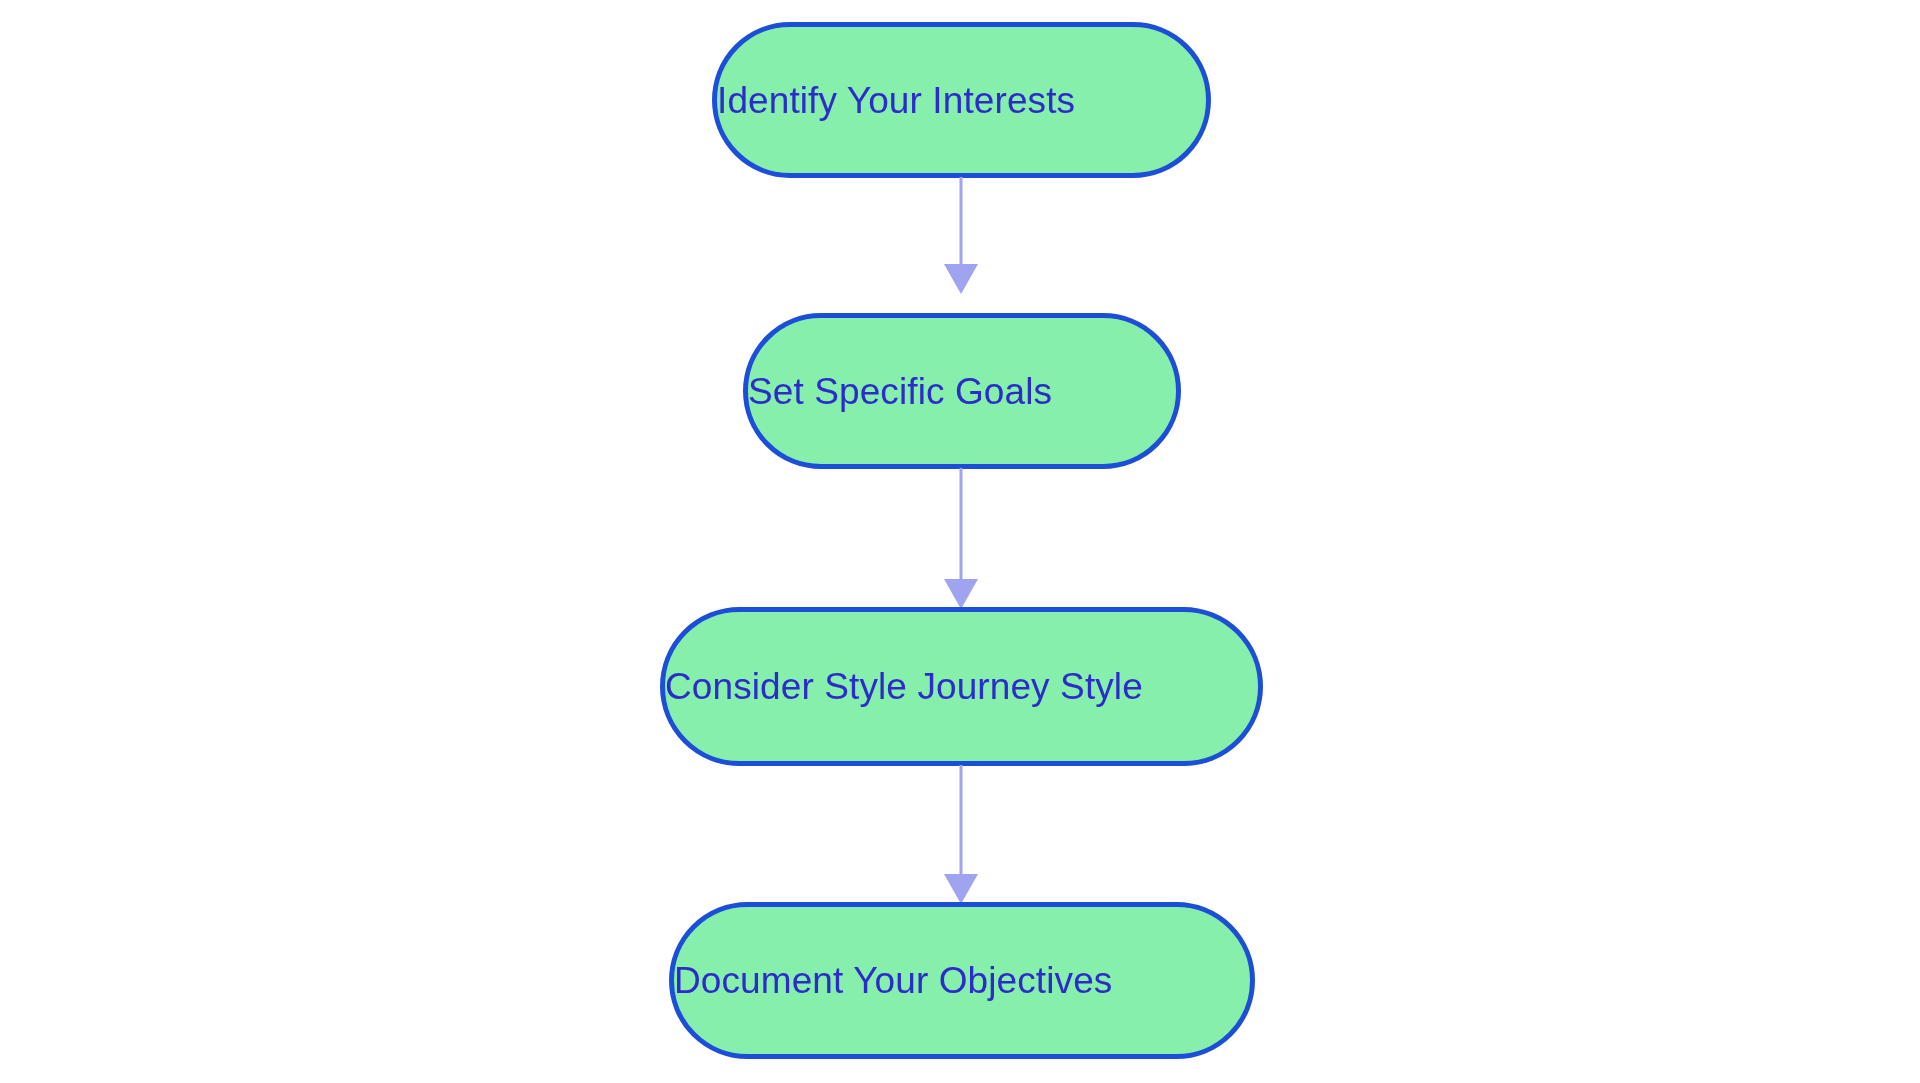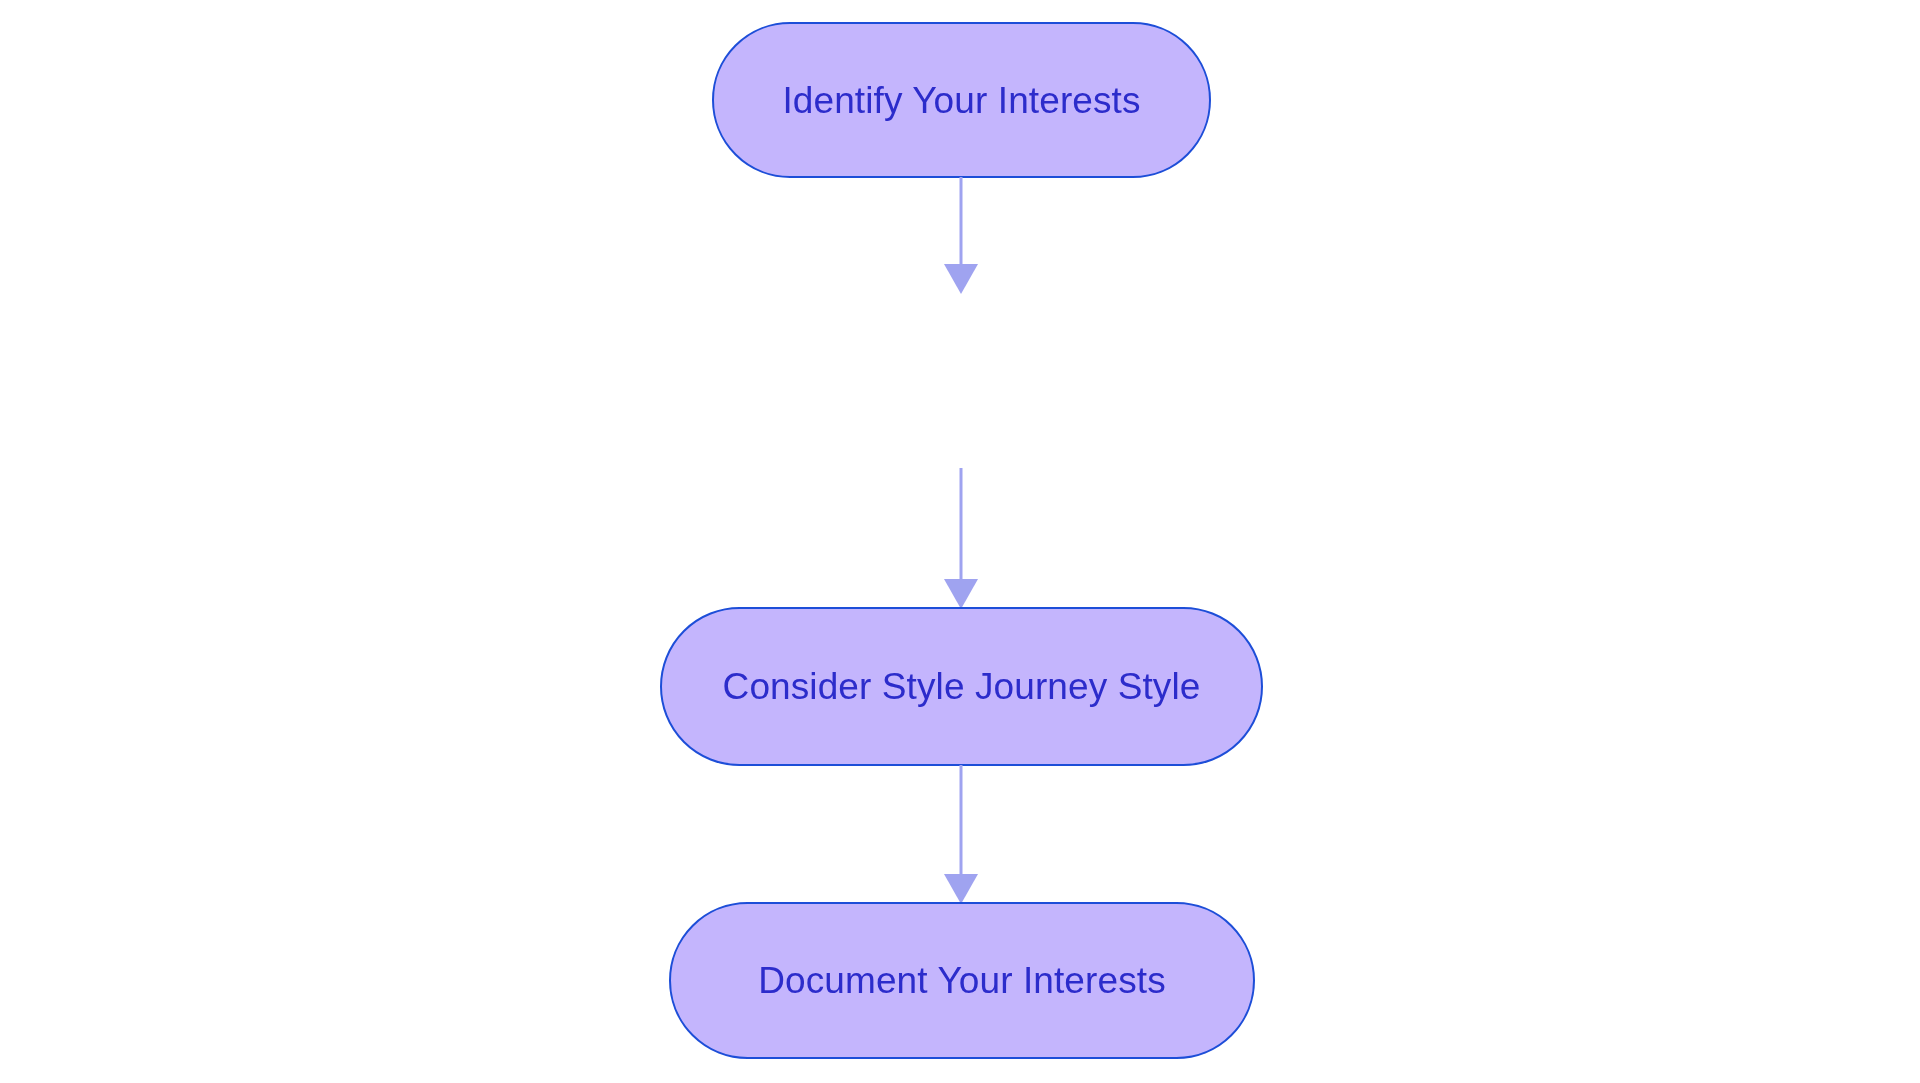--- a/index.html
+++ b/index.html
@@ -20,23 +20,23 @@
     width: 1920px;
     height: 1083px;
     background: #ffffff;
   }
 
   .flow-node {
     position: absolute;
     box-sizing: border-box;
     display: flex;
     align-items: center;
-    justify-content: center;
-    background: #c4b5fd;
-    border: 2px solid #1d4ed8;
+    justify-content: flex-start;
+    background: #86efac;
+    border: 5px solid #1d4ed8;
     border-radius: 999px;
   }
 
   .flow-node-label {
     color: #2c2ccb;
     font-size: 37px;
     font-weight: 400;
     line-height: 1;
     letter-spacing: 0.1px;
     white-space: nowrap;
@@ -73,36 +73,39 @@
     <span class="flow-node-label">Identify Your Interests</span>
   </div>
 
   <div class="flow-edge" id="edge-1">
     <svg viewBox="0 0 40 117" preserveAspectRatio="none" aria-hidden="true">
       <line class="edge-line" x1="20" y1="0" x2="20" y2="88"></line>
       <polygon class="edge-head" points="3,87 37,87 20,117"></polygon>
     </svg>
   </div>
 
+  <div class="flow-node" id="node-2">
+    <span class="flow-node-label">Set Specific Goals</span>
+  </div>
 
   <div class="flow-edge" id="edge-2">
     <svg viewBox="0 0 40 141" preserveAspectRatio="none" aria-hidden="true">
       <line class="edge-line" x1="20" y1="0" x2="20" y2="112"></line>
       <polygon class="edge-head" points="3,111 37,111 20,141"></polygon>
     </svg>
   </div>
 
   <div class="flow-node" id="node-3">
     <span class="flow-node-label">Consider Style Journey Style</span>
   </div>
 
   <div class="flow-edge" id="edge-3">
     <svg viewBox="0 0 40 139" preserveAspectRatio="none" aria-hidden="true">
       <line class="edge-line" x1="20" y1="0" x2="20" y2="110"></line>
       <polygon class="edge-head" points="3,109 37,109 20,139"></polygon>
     </svg>
   </div>
 
   <div class="flow-node" id="node-4">
-    <span class="flow-node-label">Document Your Interests</span>
+    <span class="flow-node-label">Document Your Objectives</span>
   </div>
 
 </div>
 
 </body></html>

